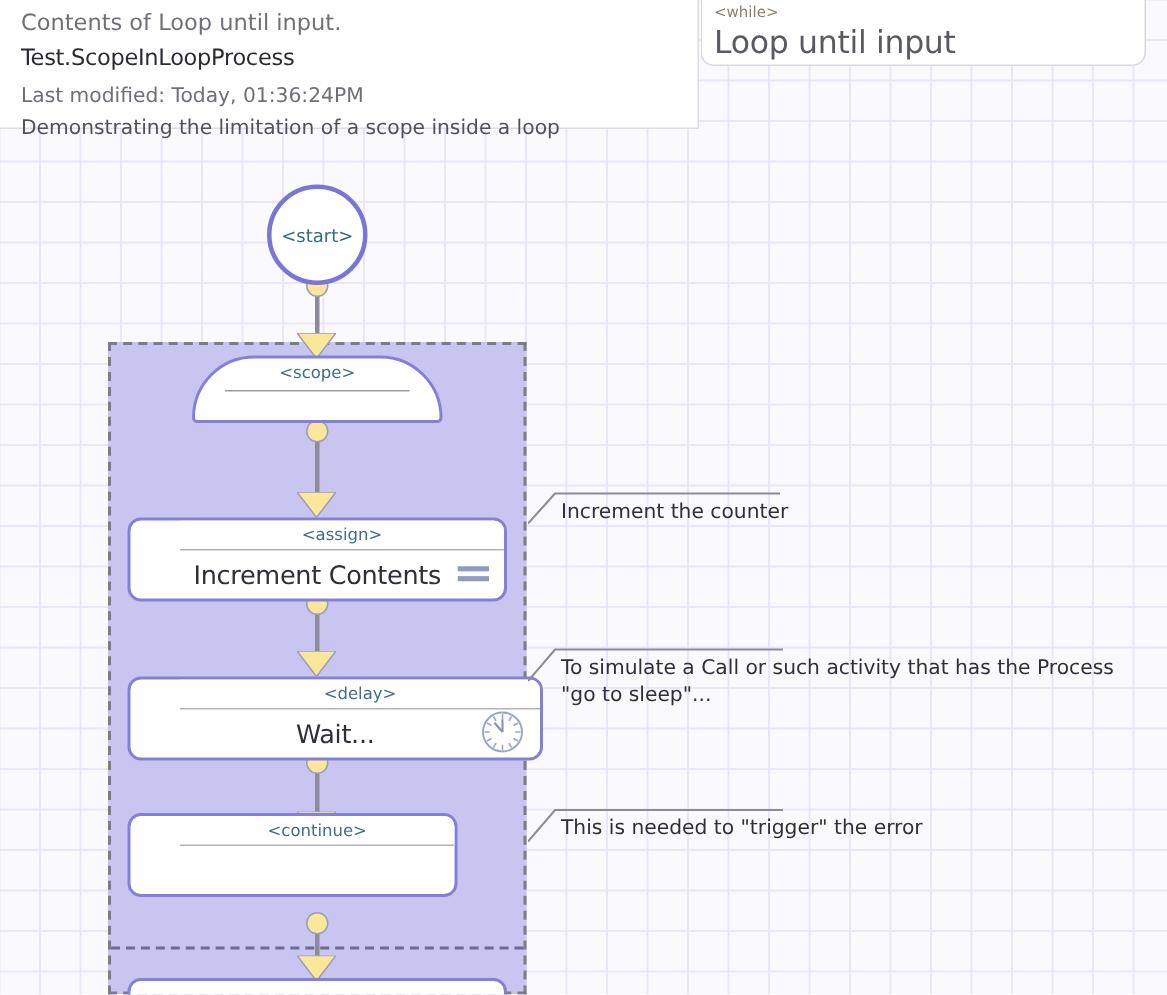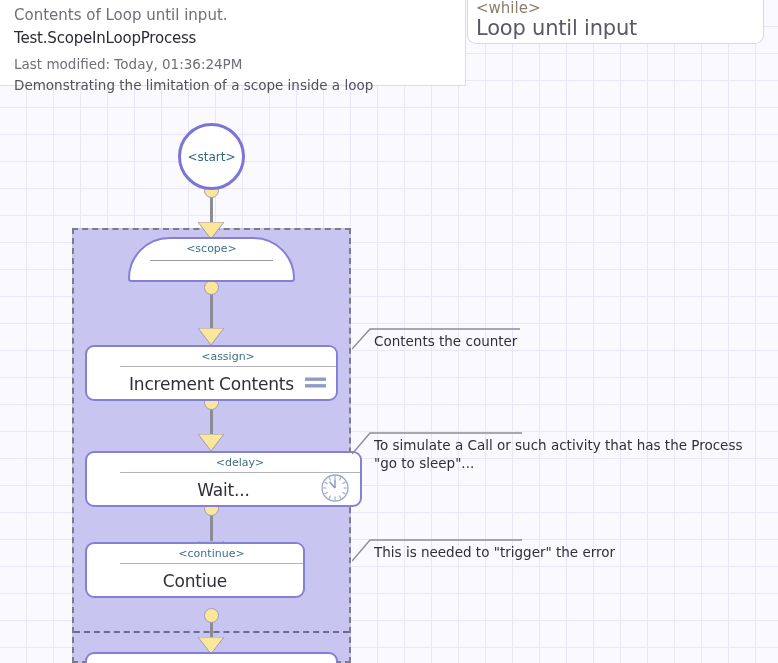--- a/index.html
+++ b/index.html
@@ -49,21 +49,21 @@
     position: absolute; left: 467px; top: -12px;
     width: 297px; height: 56px;
     background: #ffffff;
     border: 1px solid #d9d6e6;
     border-top: none;
     border-radius: 0 0 9px 9px;
     box-sizing: border-box;
     padding: 14px 0 0 8px;
   }
   #while-panel .tag {
-    font-size: 15px; color: #8a7f6a; line-height: 13px;
+    font-size: 10px; color: #8a7f6a; line-height: 13px;
     font-family: "DejaVu Sans", sans-serif;
   }
   #while-panel .name {
     font-size: 21px; color: #5a5a63; line-height: 26px;
     letter-spacing: -0.2px;
   }
 
   
   #scope-container {
     position: absolute;
@@ -291,32 +291,29 @@
           </g>
           <line x1="15" y1="15" x2="15" y2="6.5" stroke="#8792b4" stroke-width="1.4"></line>
           <line x1="15" y1="15" x2="9.6" y2="8.8" stroke="#8792b4" stroke-width="1.4"></line>
         </svg>
       </span>
     </div>
   </div>
 
   <div class="node" id="node-continue">
     <div class="node-tag">&lt;continue&gt;</div>
-    <div class="node-body" style="height:33px;">
-      <span class="node-label">Contiue</span>
-    </div>
   </div>
 
   <div class="node" id="node-bottom"></div>
 
   <div class="annotation" style="left:352px; top:316px; width:300px; height:40px;">
     <svg width="300" height="40" viewBox="0 0 300 40">
       <polyline points="0,33 18,13 168,13" fill="none" stroke="#8c8c99" stroke-width="1.4"></polyline>
     </svg>
-    <div class="anno-text" style="position:absolute; left:22px; top:16px;">Contents the counter</div>
+    <div class="anno-text" style="position:absolute; left:22px; top:16px;">Increment the counter</div>
   </div>
 
   <div class="annotation" style="left:352px; top:421px; width:400px; height:56px;">
     <svg width="400" height="56" viewBox="0 0 400 56">
       <polyline points="0,33 18,12 170,12" fill="none" stroke="#8c8c99" stroke-width="1.4"></polyline>
     </svg>
     <div class="anno-text" style="position:absolute; left:22px; top:15px; width:390px;">To simulate a Call or such activity that has the Process
 "go to sleep"...</div>
   </div>
 

